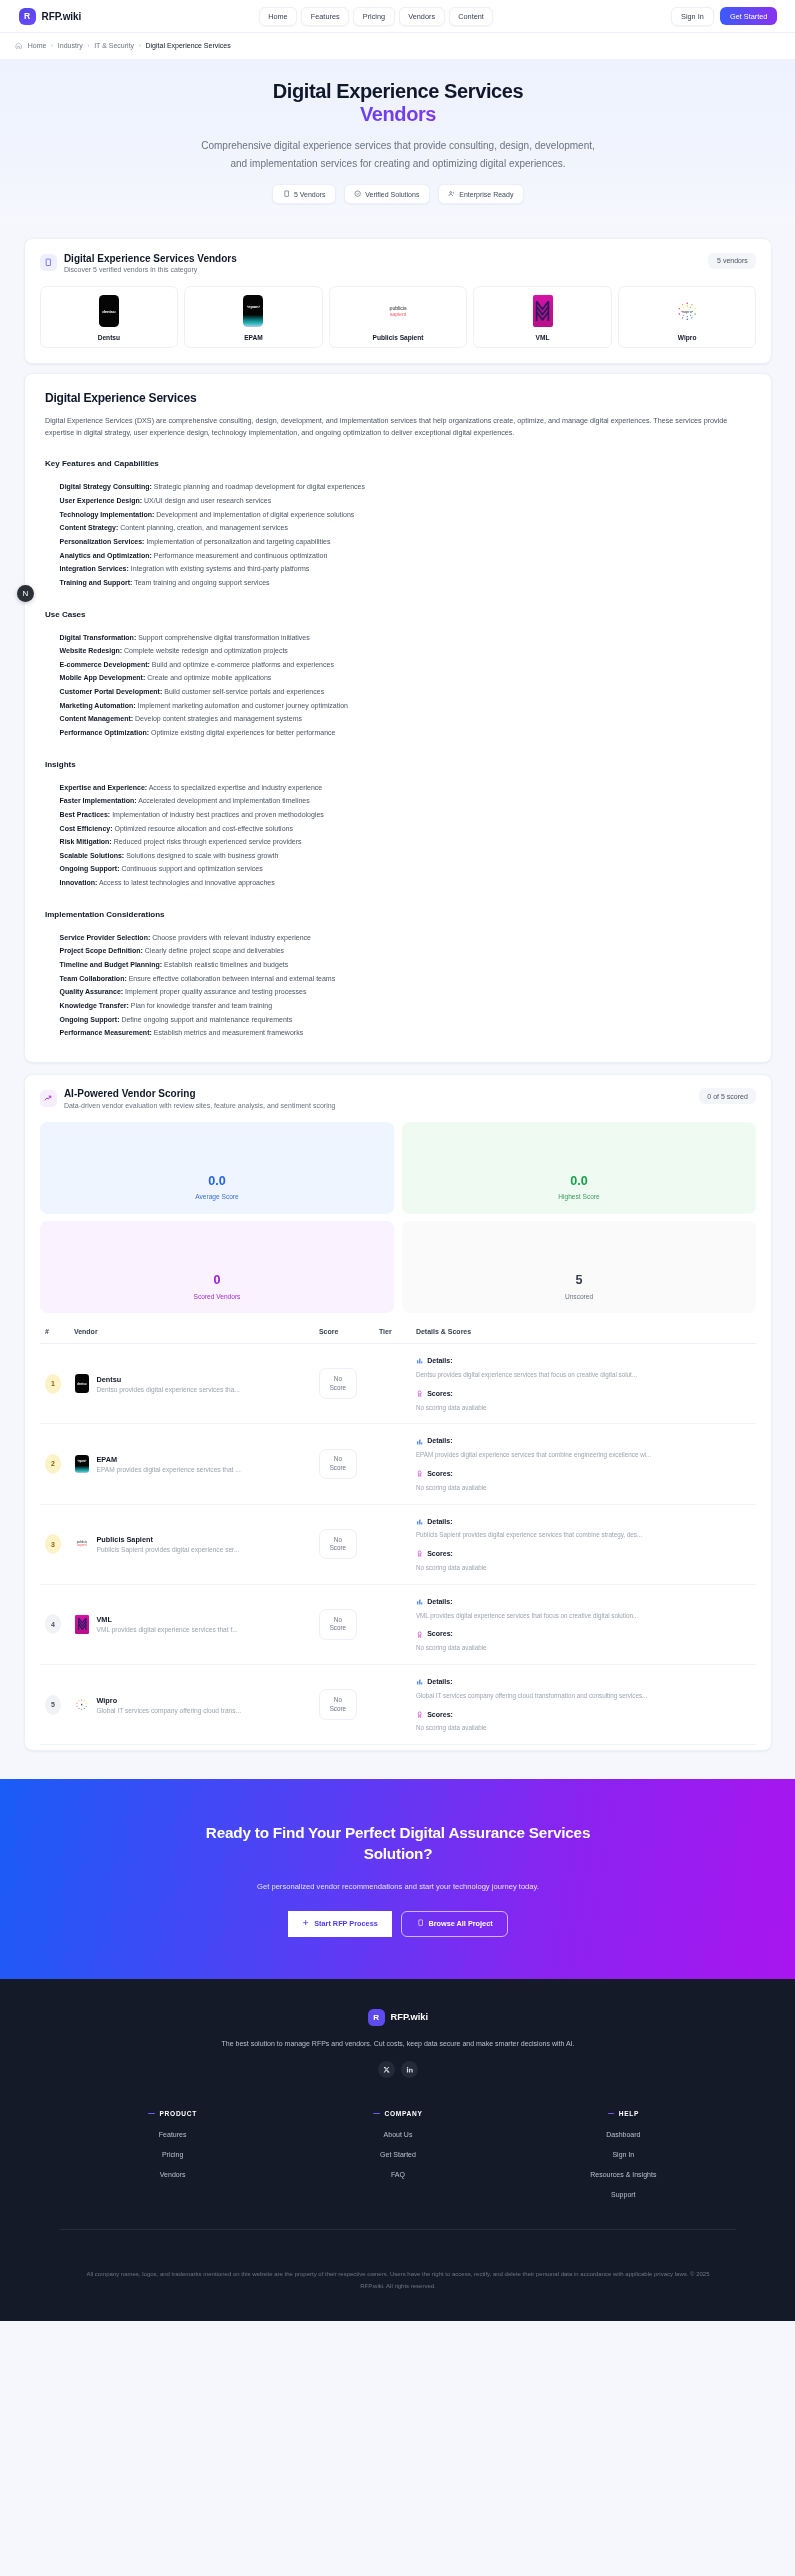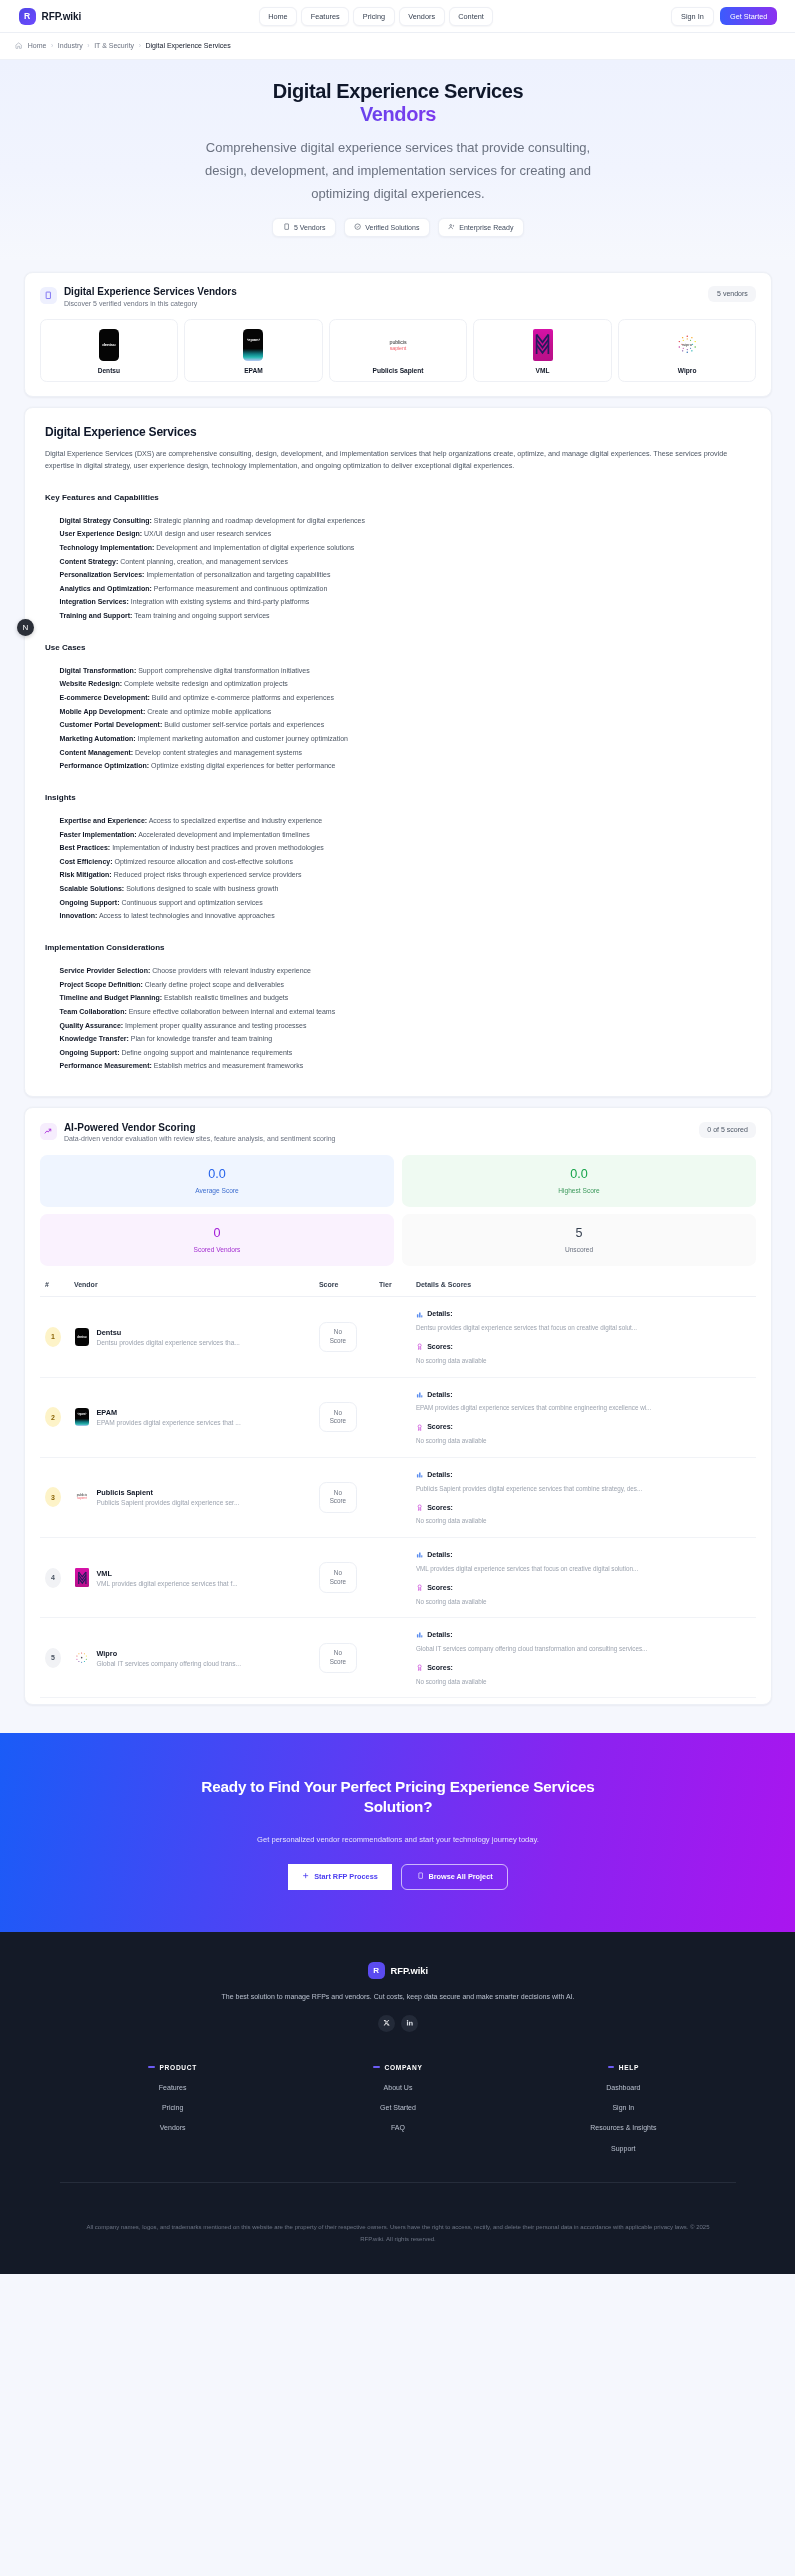--- a/index.html
+++ b/index.html
@@ -61,21 +61,21 @@
   }
   .hero h1{
     font-size:20px;line-height:1.18;font-weight:bold;color:#0f172a;letter-spacing:-0.4px;
   }
   .hero h1 .grad{
     display:block;
     background:linear-gradient(90deg,#2563eb 10%,#7c3aed 55%,#c026d3 95%);
     -webkit-background-clip:text;background-clip:text;color:transparent;
   }
   .hero p{
-    margin:10.6px auto 0;max-width:398px;font-size:13px;line-height:1.75;color:#6b7280;
+    margin:10.6px auto 0;max-width:398px;font-size:10px;line-height:1.75;color:#6b7280;
   }
   .hero-badges{display:flex;justify-content:center;gap:8px;margin-top:12px;}
   .hero-badge{
     display:flex;align-items:center;gap:4px;background:#fff;border:0.7px solid #eceff6;
     border-radius:6px;padding:4.6px 9.3px;font-size:7px;color:#3f4a5c;
     box-shadow:0 0.7px 2px rgba(16,24,40,.04);
   }
   .hero-badge svg{flex:none;}
 
   
@@ -147,21 +147,21 @@
 
   
   .scoring-section{padding:10.6px 0 0;}
   .scoring-card{padding:13.3px 14.6px 5.3px;}
   .sc-icon{
     width:17px;height:17px;border-radius:5.3px;background:#f6edfd;
     display:flex;align-items:center;justify-content:center;flex:none;margin-top:1.3px;
   }
   .stat-grid{display:grid;grid-template-columns:1fr 1fr;gap:7.3px;margin-top:12.6px;}
   .stat{border-radius:7.3px;padding:13.3px 6.6px;text-align:center;}
-  .stat .v{font-size:12.6px;font-weight:normal;line-height:1.1;}
+  .stat .v{font-size:12.6px;font-weight:bold;line-height:1.1;margin-top:40px;}
   .stat .l{font-size:6.6px;margin-top:4.6px;}
   .stat.blue{background:#eff5ff;} .stat.blue .v{color:#2563eb;} .stat.blue .l{color:#3f6fd0;}
   .stat.green{background:#effaf2;} .stat.green .v{color:#16a34a;} .stat.green .l{color:#3d9a5d;}
   .stat.purple{background:#faf2fe;} .stat.purple .v{color:#a21bd8;} .stat.purple .l{color:#a32fd0;}
   .stat.gray{background:#fafafa;} .stat.gray .v{color:#374151;} .stat.gray .l{color:#6b7280;}
 
   
   .vtable{width:100%;border-collapse:collapse;margin-top:14.6px;}
   .vtable th{
     text-align:left;font-size:7px;font-weight:bold;color:#374151;
@@ -767,21 +767,21 @@
               </div>
             </td>
           </tr>
 
         </tbody>
       </table>
     </div>
   </div>
 
   <div class="cta">
-    <h2>Ready to Find Your Perfect Pricing Experience Services Solution?</h2>
+    <h2>Ready to Find Your Perfect Digital Assurance Services Solution?</h2>
     <p>Get personalized vendor recommendations and start your technology journey today.</p>
     <div class="cta-btns">
       <button class="cta-primary">
         <span>
           <svg width="7.3" height="7.3" viewBox="0 0 24 24" fill="none" stroke="#4b3df0" stroke-width="2.6" stroke-linecap="round">
               <path d="M12 5v14M5 12h14"></path>
             </svg>
         </span>
         <span>Start RFP Process</span>
       </button>

